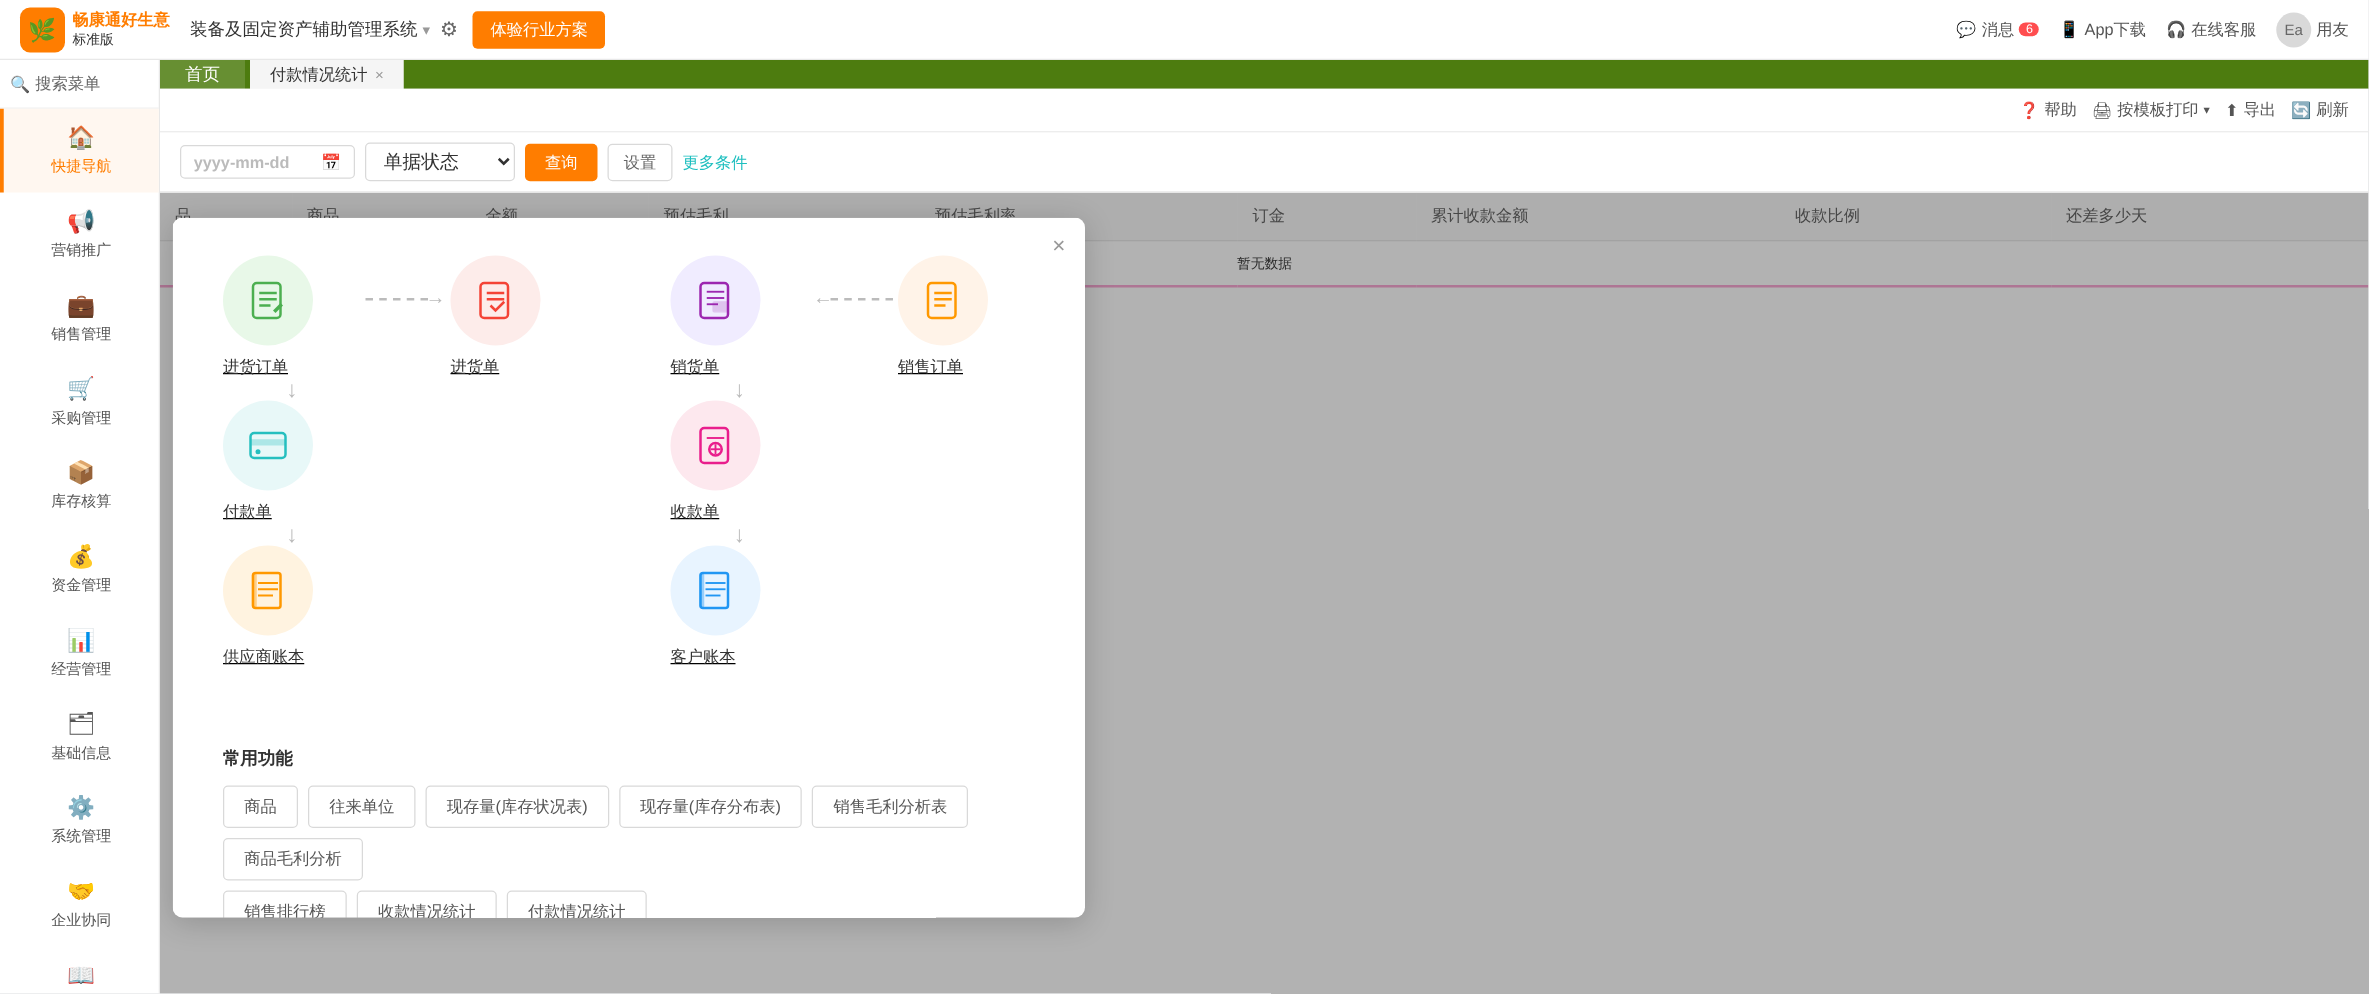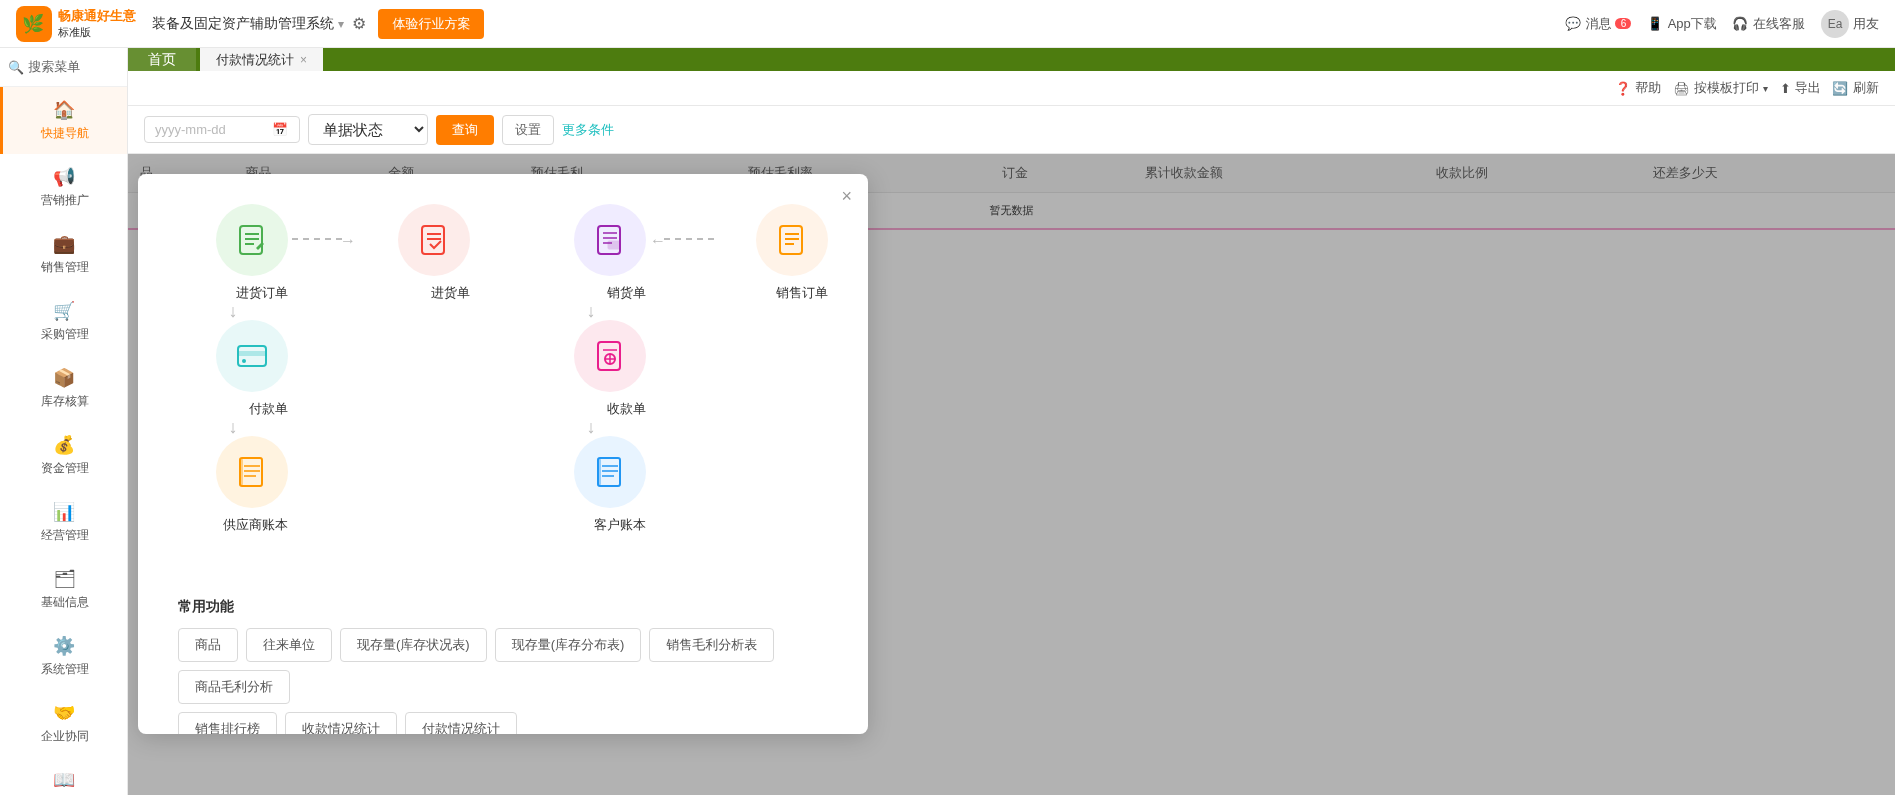--- a/index.html
+++ b/index.html
@@ -40,40 +40,40 @@
     .tab-active { padding: 0 16px; height: 40px; display: flex; align-items: center; color: #333; font-size: 13px; background: #f5f5f5; border-radius: 4px 4px 0 0; margin-left: 4px; gap: 6px; }
     .tab-close { color: #999; font-size: 12px; cursor: pointer; }
 
     
     .content-toolbar { background: white; padding: 8px 16px; display: flex; align-items: center; gap: 12px; border-bottom: 1px solid #e8e8e8; flex-shrink: 0; }
     .toolbar-right { margin-left: auto; display: flex; align-items: center; gap: 12px; }
     .toolbar-btn { display: flex; align-items: center; gap: 4px; color: #555; font-size: 13px; cursor: pointer; }
 
     
     .filter-bar { background: white; padding: 8px 16px; display: flex; align-items: center; gap: 8px; border-bottom: 1px solid #e8e8e8; flex-shrink: 0; flex-wrap: wrap; }
-    .filter-date { border: 1px solid #d9d9d9; border-radius: 4px; padding: 5px 10px; font-size: 13px; color: #bbb; width: 156px; display: flex; align-items: center; gap: 4px; }
+    .filter-date { border: 1px solid #d9d9d9; border-radius: 4px; padding: 5px 10px; font-size: 13px; color: #bbb; width: 140px; display: flex; align-items: center; gap: 4px; font-weight: bold; }
     .filter-select { border: 1px solid #d9d9d9; border-radius: 4px; padding: 5px 10px; font-size: 15px; color: #333; background: white; min-width: 120px; }
     .filter-search-btn { background: #ff7d00; color: white; border: none; border-radius: 4px; padding: 6px 16px; font-size: 13px; cursor: pointer; }
     .filter-set-btn { background: white; color: #666; border: 1px solid #d9d9d9; border-radius: 4px; padding: 5px 12px; font-size: 13px; cursor: pointer; }
 
     
     .table-wrapper { background: white; overflow: auto; flex: 1; }
     .data-table { width: 100%; border-collapse: collapse; }
     .data-table th { background: #fafafa; border-bottom: 1px solid #e8e8e8; padding: 10px 12px; font-size: 13px; color: #666; font-weight: normal; text-align: left; white-space: nowrap; }
     .data-table td { border-bottom: 2px solid #f9a8d4; padding: 10px 12px; font-size: 11px; color: #404040; }
     .empty-tip { text-align: center; padding: 60px; color: #999; font-size: 14px; }
 
     
     .modal-overlay { position: absolute; top: 0; left: 0; right: 0; bottom: 0; background: rgba(0,0,0,0.3); z-index: 100; display: flex; align-items: flex-start; justify-content: flex-start; padding: 20px 0 0 10px; }
     .modal-box { background: white; border-radius: 8px; width: 730px; max-height: 560px; overflow: auto; position: relative; box-shadow: 0 4px 24px rgba(0,0,0,0.18); }
     .modal-close { position: absolute; top: 12px; right: 16px; font-size: 18px; color: #999; cursor: pointer; z-index: 10; }
 
     
     .flow-section { padding: 30px 40px 20px; }
-    .flow-node { display: flex; flex-direction: column; align-items: flex-end; gap: 8px; min-width: 110px; }
+    .flow-node { display: flex; flex-direction: column; align-items: flex-start; gap: 8px; min-width: 110px; text-decoration: underline; }
     .flow-circle { width: 72px; height: 72px; border-radius: 50%; display: flex; align-items: center; justify-content: center; font-size: 28px; }
     .flow-circle.green { background: #e8f8e8; }
     .flow-circle.red { background: #fdecea; }
     .flow-circle.purple { background: #f0ecff; }
     .flow-circle.orange { background: #fff3e8; }
     .flow-circle.teal { background: #e8f8f8; }
     .flow-circle.pink { background: #fde8ee; }
     .flow-circle.orange2 { background: #fff3e0; }
     .flow-circle.blue { background: #e8f4ff; }
     .flow-label { font-size: 13px; color: #333; }

